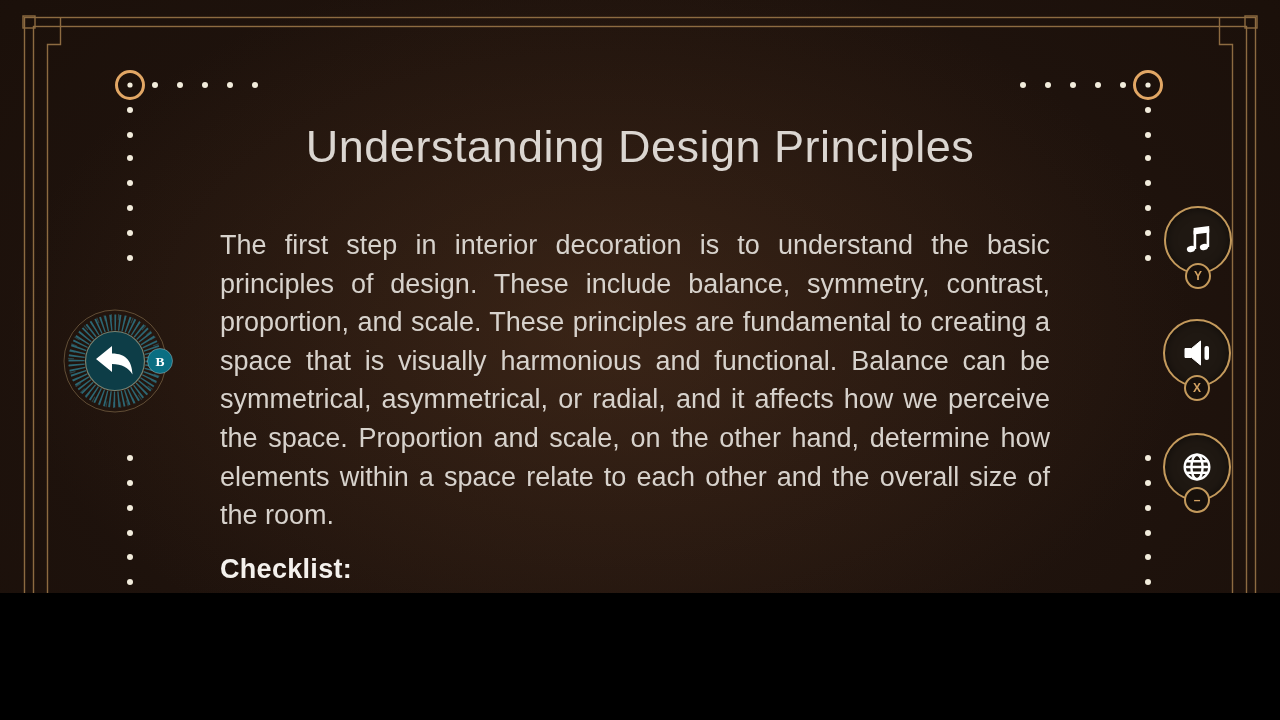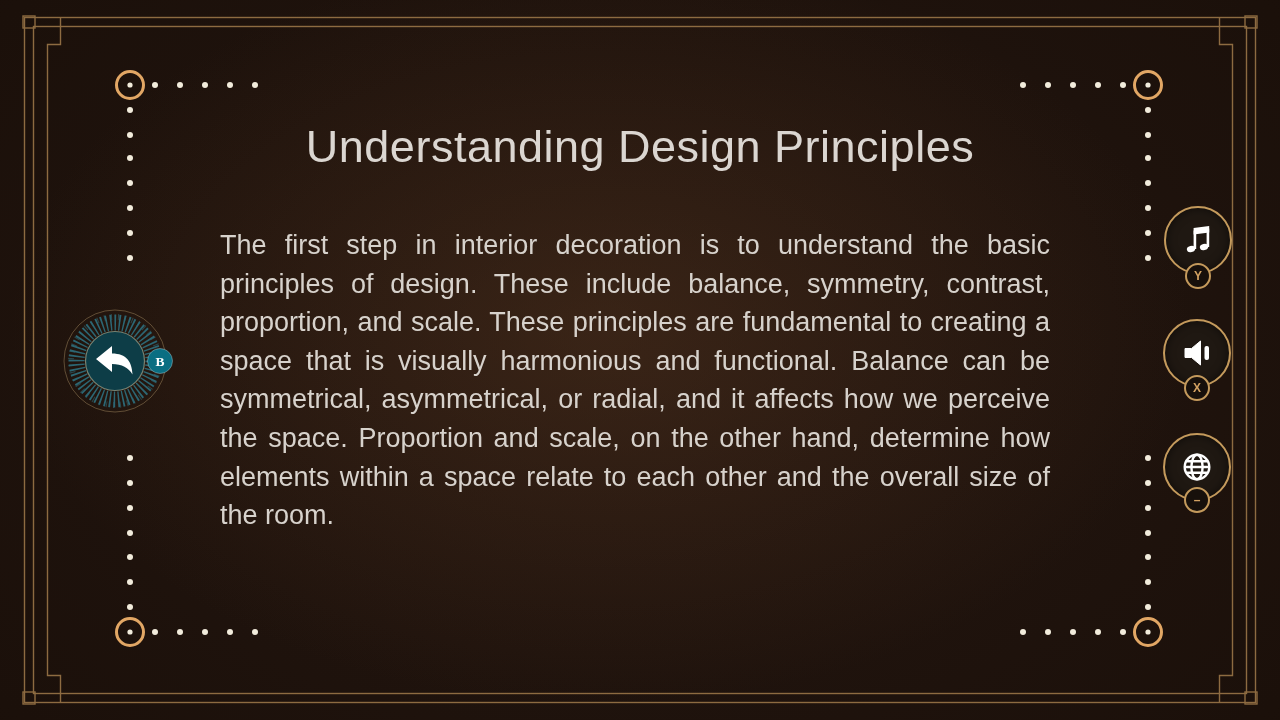--- a/index.html
+++ b/index.html
@@ -1,17 +1,17 @@
 <!DOCTYPE html>
 <html><head>
 <meta charset="utf-8">
 <style>
   html,body{margin:0;padding:0;background:#000;}
   .stage{
-    position:relative;width:1280px;height:720px;overflow:hidden;
+    position:relative;width:1280px;height:593px;overflow:hidden;
     font-family:"Liberation Sans",sans-serif;
     background:
       radial-gradient(ellipse 820px 520px at 600px 330px, rgba(92,58,32,0.38), rgba(0,0,0,0) 72%),
       radial-gradient(ellipse 1500px 980px at 640px 360px, #251711 0%, #1b100a 55%, #130a06 100%);
   }
   svg{display:block;}
   .frame-svg,.orn-svg{position:absolute;left:0;top:0;pointer-events:none;}
 
   .title{
     position:absolute;left:0;top:121px;width:1280px;text-align:center;
@@ -117,20 +117,21 @@
       <circle cx="1148" cy="85" r="13.5" fill="none" stroke="#e2a765" stroke-width="3"></circle>
       <circle cx="1148" cy="85" r="2.6" fill="#f2ecdc"></circle>
       <circle cx="130" cy="632" r="13.5" fill="none" stroke="#e2a765" stroke-width="3"></circle>
       <circle cx="130" cy="632" r="2.6" fill="#f2ecdc"></circle>
       <circle cx="1148" cy="632" r="13.5" fill="none" stroke="#e2a765" stroke-width="3"></circle>
       <circle cx="1148" cy="632" r="2.6" fill="#f2ecdc"></circle>
     </svg>
 
   <div class="title">Understanding Design Principles</div>
   <div class="body-text">The first step in interior decoration is to understand the basic principles of design. These include balance, symmetry, contrast, proportion, and scale. These principles are fundamental to creating a space that is visually harmonious and functional. Balance can be symmetrical, asymmetrical, or radial, and it affects how we perceive the space. Proportion and scale, on the other hand, determine how elements within a space relate to each other and the overall size of the room.</div>
+  <div class="checklist">Checklist:</div>
 
   <div class="back-btn">
     <svg width="130" height="130" viewBox="0 0 130 130">
       <circle cx="65" cy="65" r="51" stroke="rgba(173,146,103,0.45)" stroke-width="1" fill="none"></circle>
       <circle cx="65" cy="65" r="44" stroke="#35707c" stroke-width="6" fill="none" stroke-dasharray="1 6" opacity="0.55"></circle>
       <circle cx="65" cy="65" r="38.5" stroke="#2c6673" stroke-width="16" fill="none" stroke-dasharray="1.6 2.7"></circle>
       <circle cx="65" cy="65" r="29.5" fill="#0d3d47" stroke="rgba(196,206,176,0.55)" stroke-width="1.2"></circle>
       <g>
         <path d="M62 50 L46 63 L62 76 V68 C72 68 78.5 71.8 82.5 78.5 C82 66 76.5 57.5 62 57.5 Z" fill="#ffffff"></path>
       </g>

